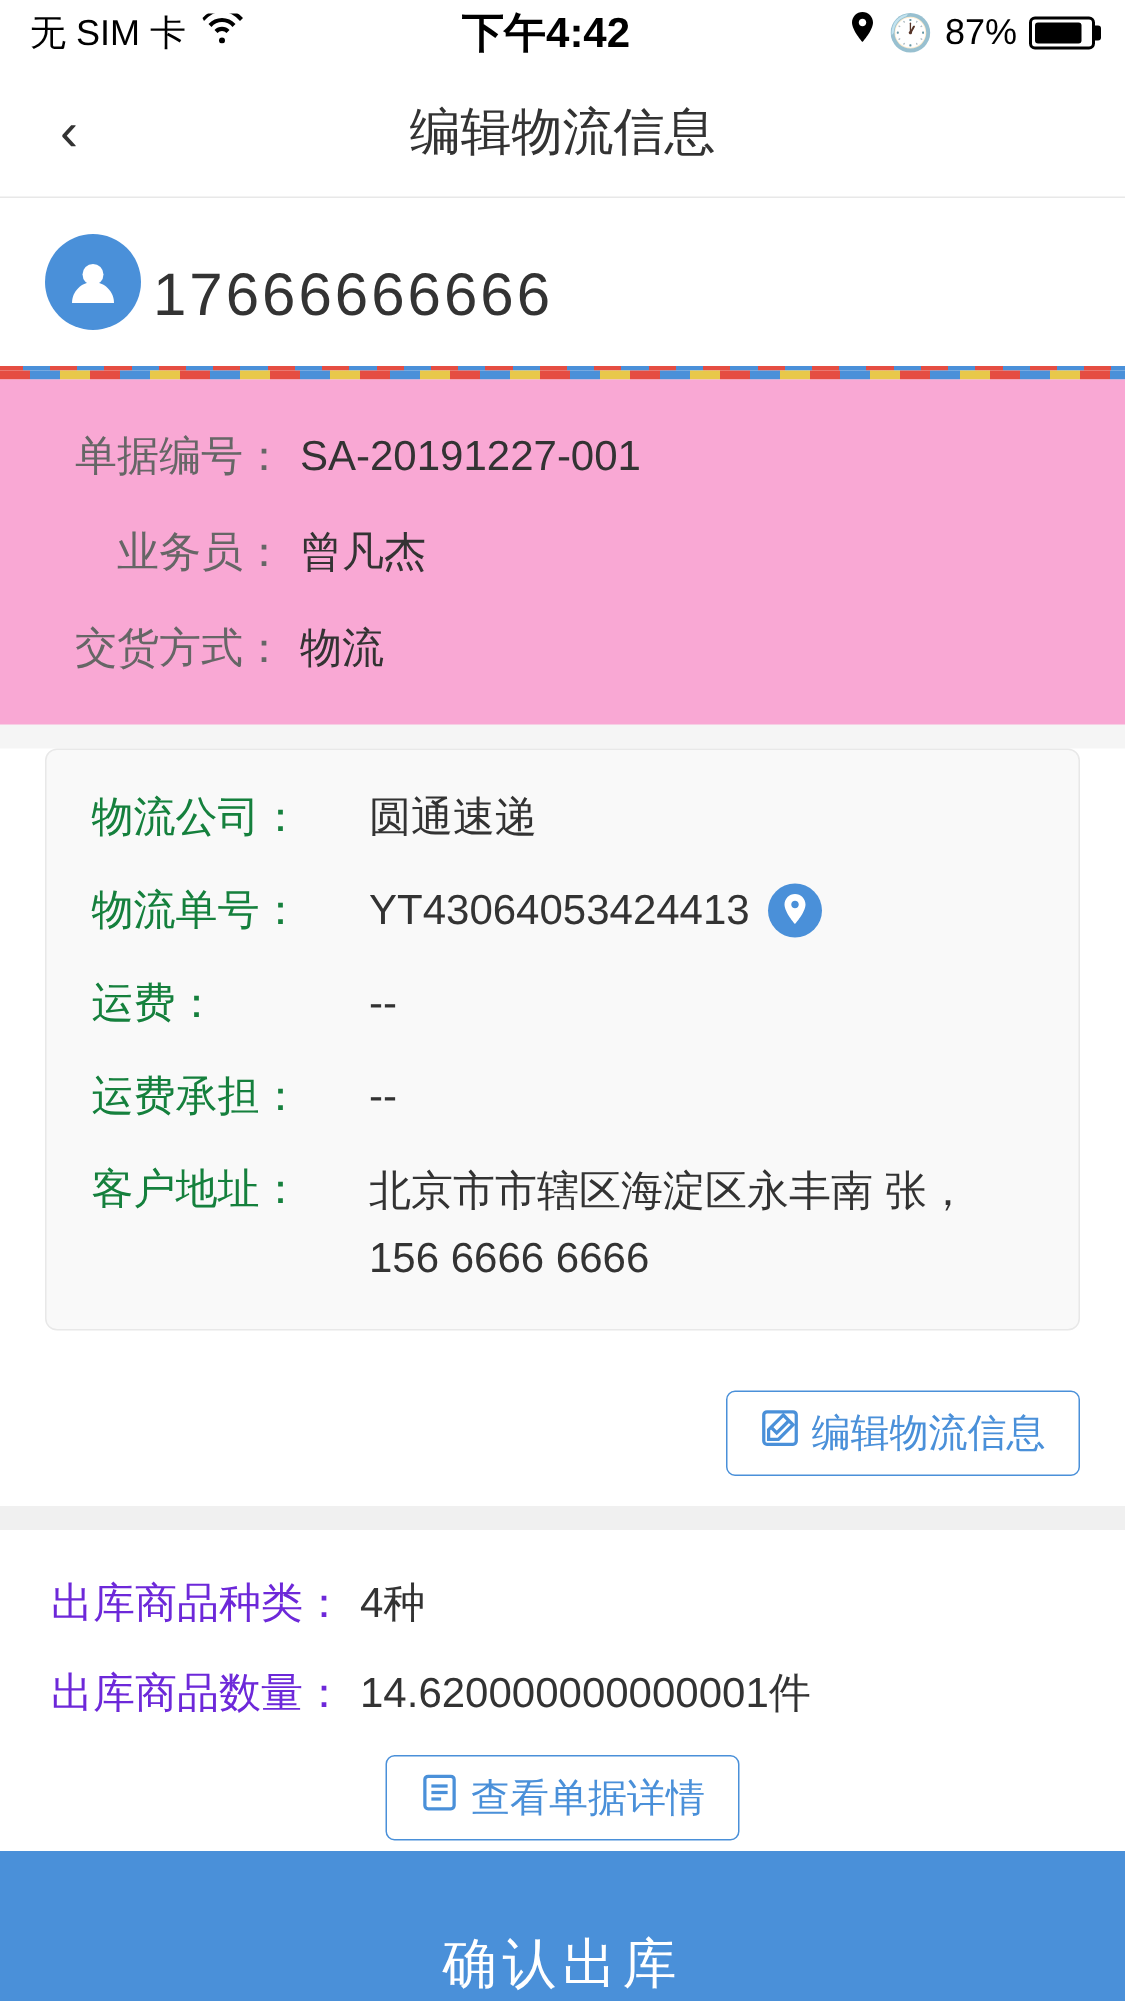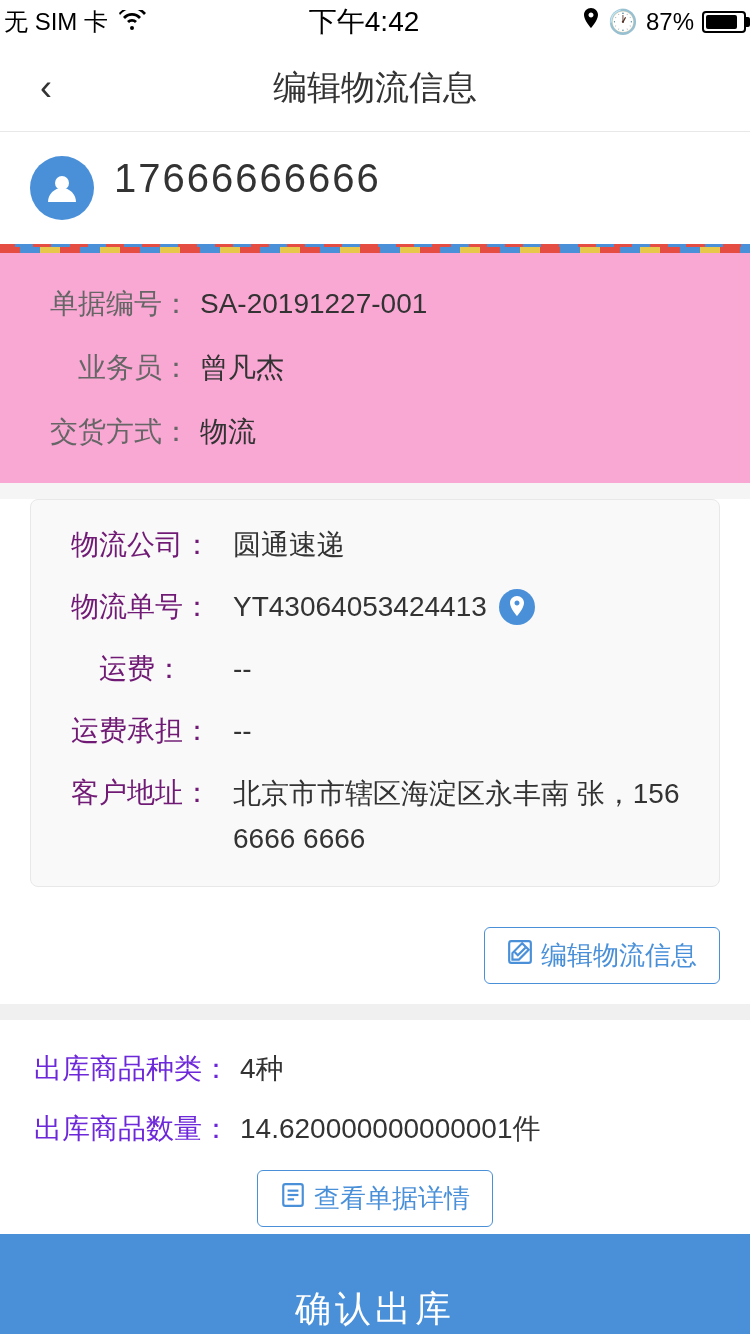--- a/index.html
+++ b/index.html
@@ -13,26 +13,26 @@
       color: #333;
     }
 
     
     .status-bar {
       background: #fff;
       height: 44px;
       display: flex;
       align-items: center;
       justify-content: space-between;
-      padding: 0 4px;
+      padding: 0 20px;
       font-size: 24px;
       color: #000;
     }
     .status-left { display: flex; align-items: center; gap: 10px; }
-    .status-center { font-size: 28px; font-weight: 400; }
+    .status-center { font-size: 28px; font-weight: 700; }
     .status-right { display: flex; align-items: center; gap: 8px; font-size: 24px; }
     .battery-icon {
       width: 44px; height: 22px; border: 2px solid #000; border-radius: 4px;
       position: relative; display: inline-flex; align-items: center; padding: 2px;
     }
     .battery-icon::after {
       content: '';
       position: absolute;
       right: -6px; top: 50%; transform: translateY(-50%);
       width: 4px; height: 10px; background: #000; border-radius: 0 2px 2px 0;
@@ -70,22 +70,22 @@
     .content {
       background: #f5f5f5;
       min-height: calc(1334px - 44px - 88px - 80px);
     }
 
     
     .user-card {
       background: #fff;
       padding: 24px 30px;
       display: flex;
-      align-items: flex-start;
-      gap: 20px;
+      align-items: flex-end;
+      gap: 8px;
       border-bottom: 3px solid transparent;
       border-image: repeating-linear-gradient(90deg, #e54d42 0px, #e54d42 18px, #4a90d9 18px, #4a90d9 36px) 3;
     }
     .user-avatar {
       width: 64px; height: 64px;
       background: #4a90d9;
       border-radius: 50%;
       display: flex; align-items: center; justify-content: center;
       color: #fff;
       font-size: 32px;
@@ -144,24 +144,24 @@
     }
     .logistics-row {
       display: flex;
       align-items: flex-start;
       margin-bottom: 20px;
       font-size: 28px;
       line-height: 1.5;
     }
     .logistics-row:last-child { margin-bottom: 0; }
     .logistics-label {
-      color: #701a75;
+      color: #15803d;
       min-width: 160px;
-      text-align: center;
-      margin-right: 12px;
+      text-align: left;
+      margin-right: 25px;
       white-space: nowrap;
     }
     .logistics-value {
       color: #333;
       flex: 1;
       display: flex;
       align-items: center;
       gap: 12px;
     }
 

